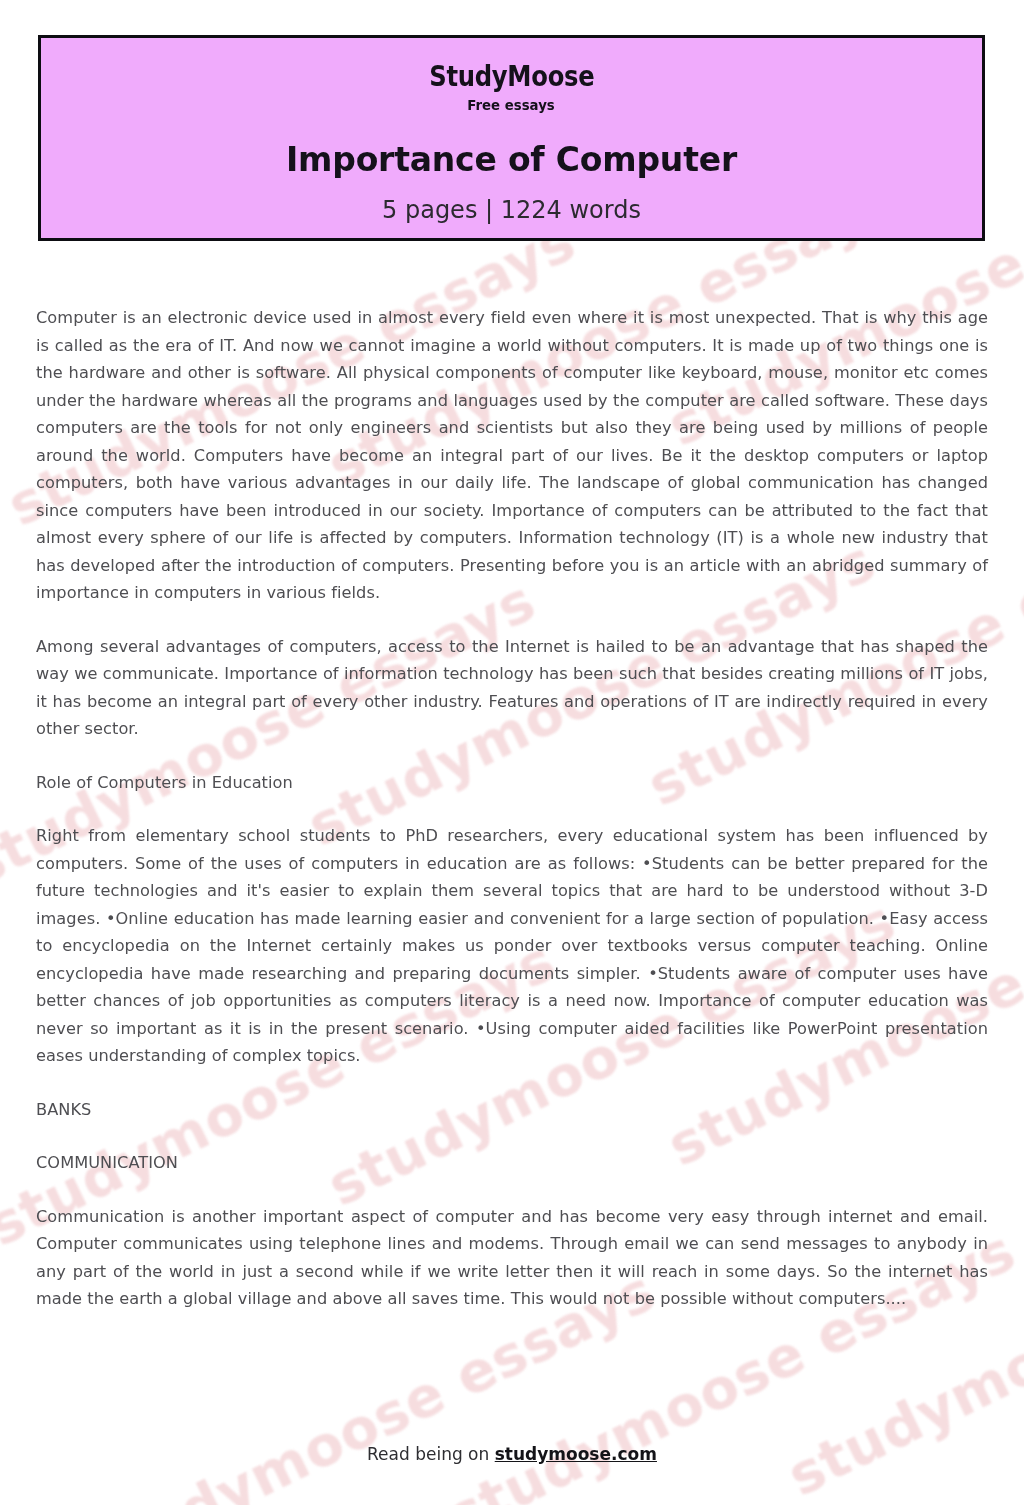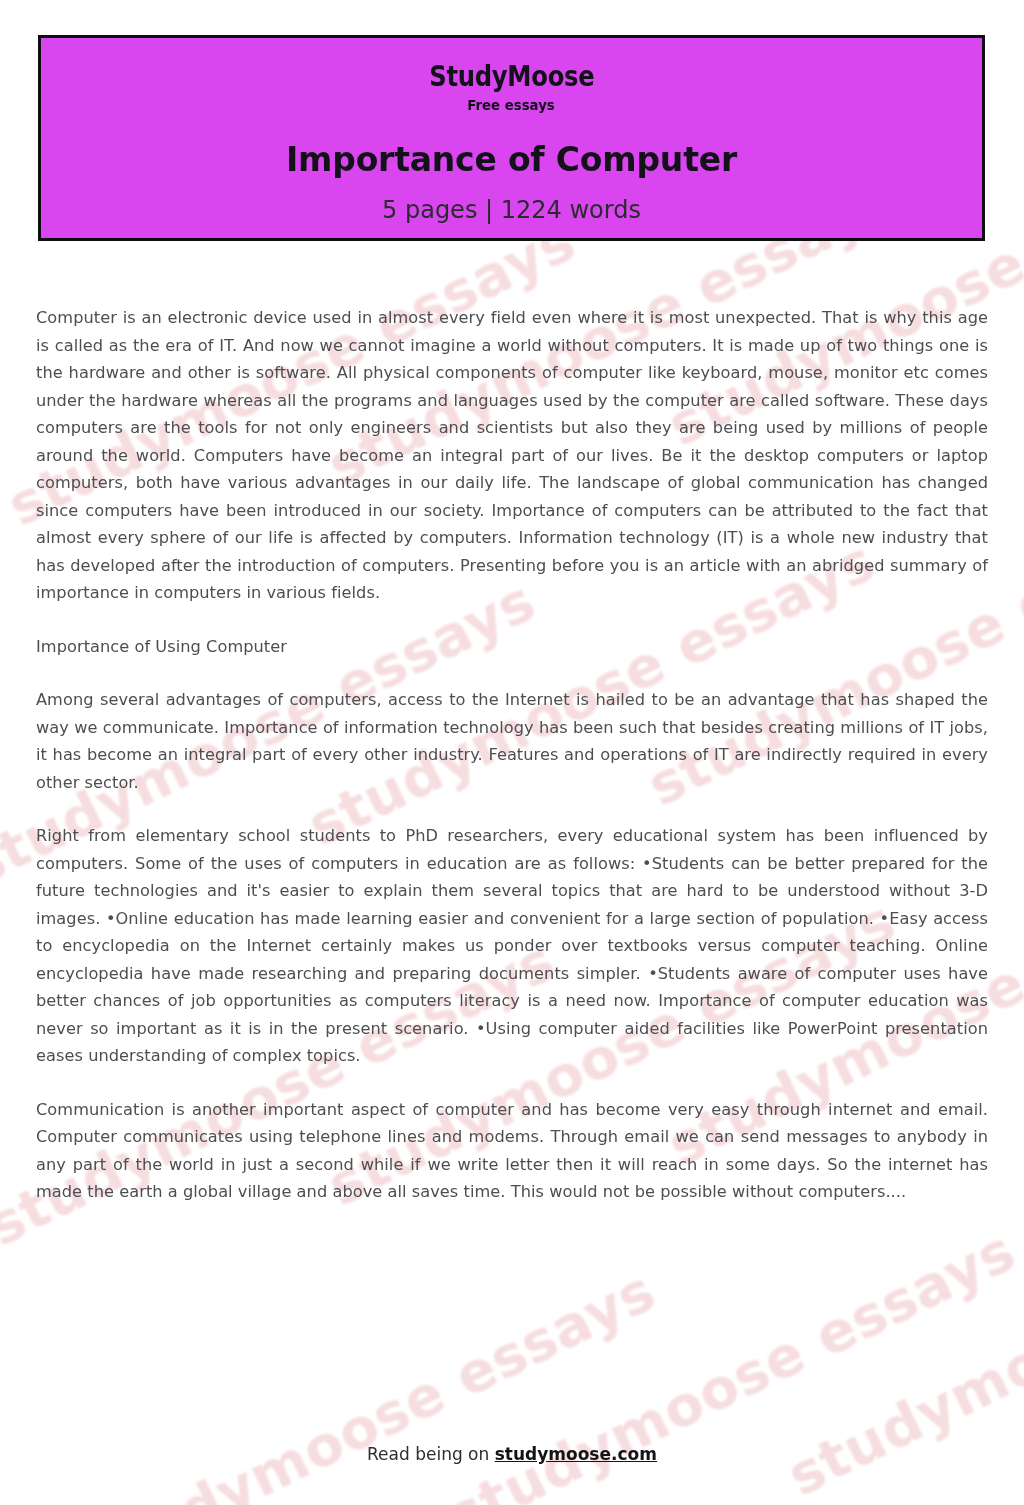--- a/index.html
+++ b/index.html
@@ -35,21 +35,21 @@
   }
 
   
   #header-card {
     position: absolute;
     left: 38px;
     top: 35px;
     width: 947px;
     height: 206px;
     box-sizing: border-box;
-    background: #d946ef;
+    background: #f0abfc;
     border: 3px solid #0d0d12;
     z-index: 2;
     display: flex;
     flex-direction: column;
     align-items: center;
     justify-content: flex-start;
   }
   #brand-name {
     margin-top: 21px;
     font-size: 29px;
@@ -143,21 +143,23 @@
 
 <div id="header-card">
   <div id="brand-name">StudyMoose</div>
   <div id="brand-tagline">Free essays</div>
   <div id="doc-title">Importance of Computer</div>
   <div id="doc-meta">5 pages | 1224 words</div>
 </div>
 
 <div id="essay-body">
   <p class="para">Computer is an electronic device used in almost every field even where it is most unexpected. That is why this age is called as the era of IT. And now we cannot imagine a world without computers. It is made up of two things one is the hardware and other is software. All physical components of computer like keyboard, mouse, monitor etc comes under the hardware whereas all the programs and languages used by the computer are called software. These days computers are the tools for not only engineers and scientists but also they are being used by millions of people around the world. Computers have become an integral part of our lives. Be it the desktop computers or laptop computers, both have various advantages in our daily life. The landscape of global communication has changed since computers have been introduced in our society. Importance of computers can be attributed to the fact that almost every sphere of our life is affected by computers. Information technology (IT) is a whole new industry that has developed after the introduction of computers. Presenting before you is an article with an abridged summary of importance in computers in various fields.</p>
-  <p class="para heading">Importance of Using Computer</p>
   <p class="para">Among several advantages of computers, access to the Internet is hailed to be an advantage that has shaped the way we communicate. Importance of information technology has been such that besides creating millions of IT jobs, it has become an integral part of every other industry. Features and operations of IT are indirectly required in every other sector.</p>
+  <p class="para heading">Role of Computers in Education</p>
   <p class="para">Right from elementary school students to PhD researchers, every educational system has been influenced by computers. Some of the uses of computers in education are as follows: •Students can be better prepared for the future technologies and it's easier to explain them several topics that are hard to be understood without 3-D images. •Online education has made learning easier and convenient for a large section of population. •Easy access to encyclopedia on the Internet certainly makes us ponder over textbooks versus computer teaching. Online encyclopedia have made researching and preparing documents simpler. •Students aware of computer uses have better chances of job opportunities as computers literacy is a need now. Importance of computer education was never so important as it is in the present scenario. •Using computer aided facilities like PowerPoint presentation eases understanding of complex topics.</p>
+  <p class="para heading">BANKS</p>
+  <p class="para heading">COMMUNICATION</p>
   <p class="para">Communication is another important aspect of computer and has become very easy through internet and email. Computer communicates using telephone lines and modems. Through email we can send messages to anybody in any part of the world in just a second while if we write letter then it will reach in some days. So the internet has made the earth a global village and above all saves time. This would not be possible without computers....</p>
 </div>
 
 <div id="footer">
   <span>Read being on </span><a id="footer-link" href="#">studymoose.com</a>
 </div>
 
 </body></html>

